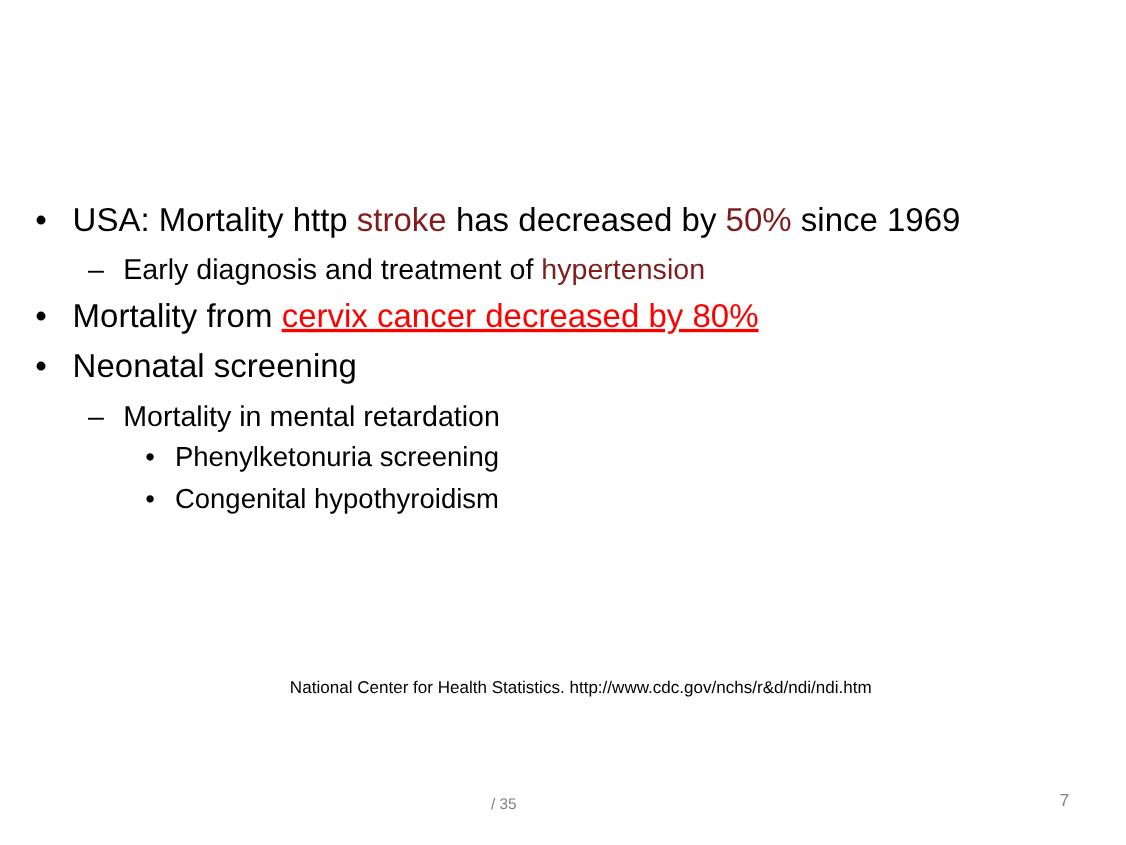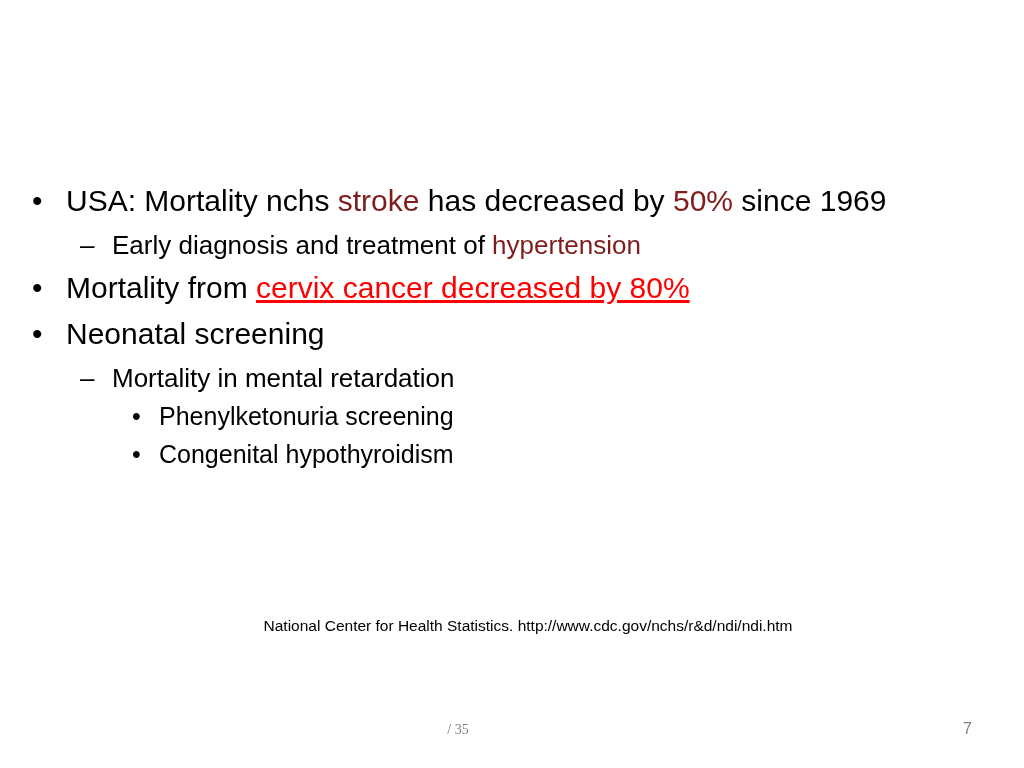--- a/index.html
+++ b/index.html
@@ -85,40 +85,39 @@
     color: #000000;
   }
   .footer-page-count {
     position: absolute;
     top: 722px;
     left: 0;
     width: 916px;
     text-align: center;
     font-size: 14px;
     color: #808080;
-    font-family: Liberation Serif, serif;
   }
   .footer-slide-number {
     position: absolute;
     top: 720px;
     right: 52px;
     font-size: 16px;
     color: #808080;
   }
 </style>
 </head>
 <body>
 
 <div class="slide">
 
 
   <div class="body-list">
       <div class="bullet-row lvl1">
         <span class="marker">•</span>
-        <span class="text"><span>USA: Mortality nchs </span><span class="red">stroke</span><span> has decreased by </span><span class="red">50%</span><span> since 1969</span></span>
+        <span class="text"><span>USA: Mortality http </span><span class="red">stroke</span><span> has decreased by </span><span class="red">50%</span><span> since 1969</span></span>
       </div>
       <div class="bullet-row lvl2">
         <span class="marker">–</span>
         <span class="text"><span>Early diagnosis and treatment of </span><span class="red">hypertension</span></span>
       </div>
       <div class="bullet-row lvl1">
         <span class="marker">•</span>
         <span class="text"><span>Mortality from </span><span class="red-underline">cervix cancer decreased by 80%</span></span>
       </div>
       <div class="bullet-row lvl1">

